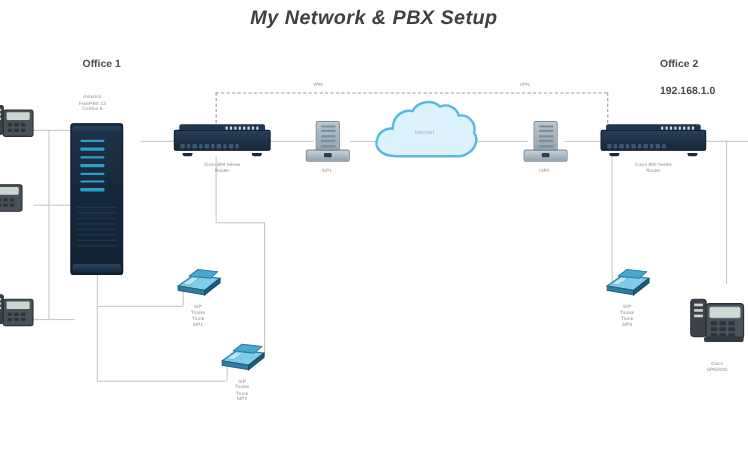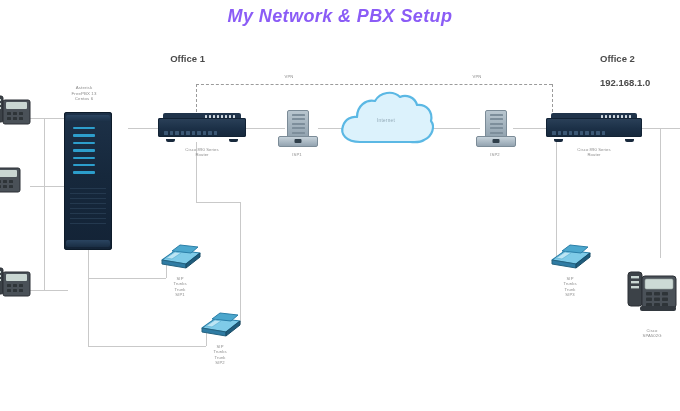--- a/index.html
+++ b/index.html
@@ -10,38 +10,38 @@
     overflow:hidden;
     position:relative;
   }
   #canvas{position:absolute;inset:0;width:680px;height:411px;}
 
   
   .title{
     position:absolute;top:6px;left:0;width:680px;
     text-align:center;
     font-size:18px;font-weight:bold;font-style:italic;
-    color:#8b5cf6;
+    color:#404040;
     letter-spacing:.4px;
   }
 
   
   .cap{
     position:absolute;
     text-align:center;
     color:#8c8c8c;
     font-size:4.2px;
     line-height:5.4px;
     white-space:pre-line;
     letter-spacing:.1px;
   }
 
   .site-label{
     position:absolute;
-    text-align:right;
+    text-align:left;
     color:#4a4a4a;
     font-size:9.5px;
     font-weight:bold;
     line-height:12px;
     white-space:pre-line;
   }
 
   
   .ln{position:absolute;background:#c9c9c9;}
   .ln.h{height:1px;}

